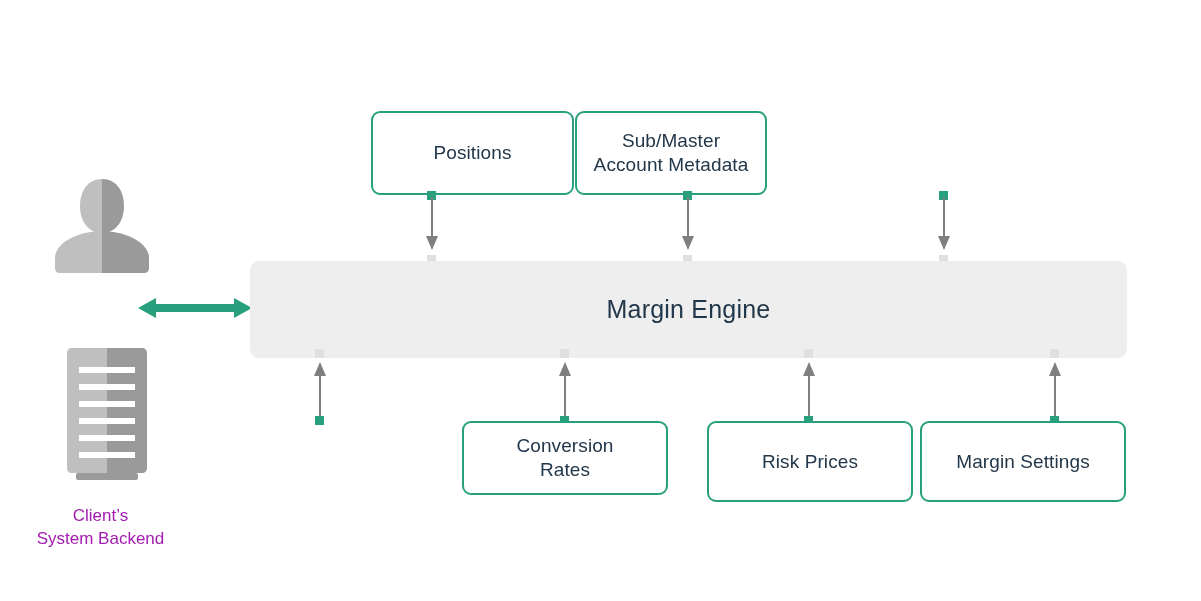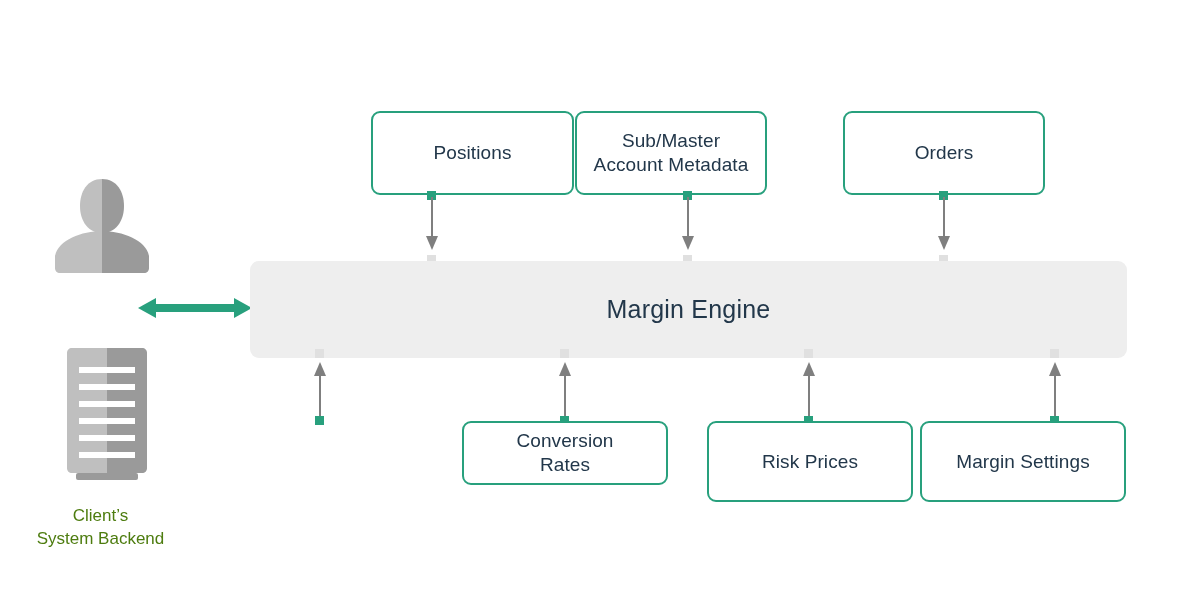--- a/index.html
+++ b/index.html
@@ -97,21 +97,21 @@
   
   .person-icon {
     position: absolute;
   }
   .server-icon {
     position: absolute;
   }
   .actor-label {
     position: absolute;
     text-align: center;
-    color: #4d7c0f;
+    color: #a21caf;
     font-size: 17px;
     line-height: 1.35;
     white-space: pre-line;
   }
 
   
   .bidir-arrow {
     position: absolute;
   }
 </style>
@@ -161,23 +161,20 @@
 
   <div class="node" style="left:331px; top:111px; width:203px; height:84px;margin-left:40px;">
     <span class="label">Positions</span>
   </div>
 
   <div class="node" style="left:575px; top:111px; width:192px; height:84px;">
     <span class="label">Sub/Master
 Account Metadata</span>
   </div>
 
-  <div class="node" style="left:843px; top:111px; width:202px; height:84px;">
-    <span class="label">Orders</span>
-  </div>
 
   <div class="conn" style="left:427px; top:191px;">
     <div class="conn-green-sq" style="left:0px; top:0px;"></div>
     <div class="conn-line" style="left:3.5px; top:6px; height:44px;"></div>
     <div class="arrowhead down" style="left:-1.5px; top:45px;"></div>
     <div class="conn-gray-sq" style="left:0px; top:64px;"></div>
   </div>
 
   <div class="conn" style="left:683px; top:191px;">
     <div class="conn-green-sq" style="left:0px; top:0px;"></div>
@@ -219,21 +216,21 @@
   </div>
 
   <div class="conn" style="left:1050px; top:349px;">
     <div class="conn-gray-sq" style="left:0px; top:0px;"></div>
     <div class="arrowhead up" style="left:-1.5px; top:13px;"></div>
     <div class="conn-line" style="left:3.5px; top:25px; height:45px;"></div>
     <div class="conn-green-sq" style="left:0px; top:67px;"></div>
   </div>
 
 
-  <div class="node" style="left:462px; top:421px; width:206px; height:64px;">
+  <div class="node" style="left:462px; top:421px; width:206px; height:74px;">
     <span class="label">Conversion
 Rates</span>
   </div>
 
   <div class="node" style="left:707px; top:421px; width:206px; height:81px;">
     <span class="label">Risk Prices</span>
   </div>
 
   <div class="node" style="left:920px; top:421px; width:206px; height:81px;">
     <span class="label">Margin Settings</span>

